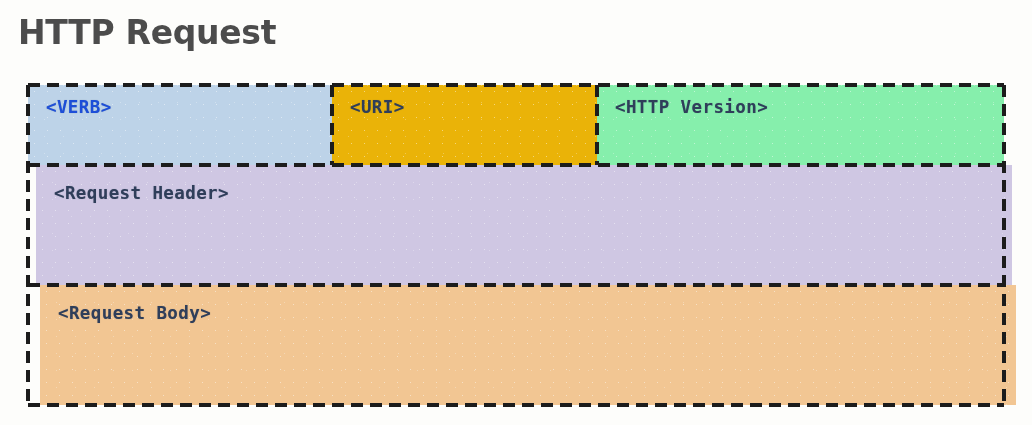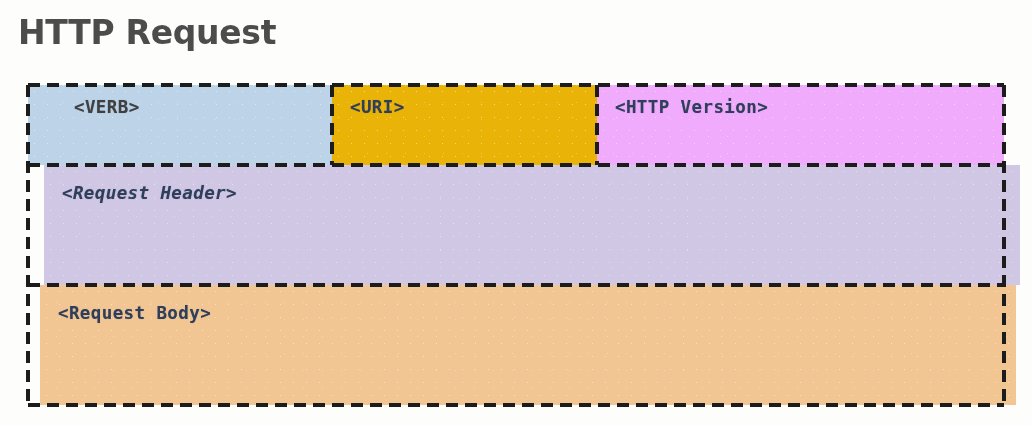--- a/index.html
+++ b/index.html
@@ -101,46 +101,46 @@
       rgba(0,0,0,0) 12px, rgba(0,0,0,0) 19px
     );
   }
 
   
   #box-verb    { left: 0px;   top: 0px;   width: 304px; height: 80px; background: #bdd3e8; }
   #box-uri     { left: 304px; top: 0px;   width: 265px; height: 80px; background: #d9a3a3; }
   #box-version { left: 569px; top: 0px;   width: 407px; height: 80px; background: #9fce63; }
 
   
-  #box-header  { left: 16px;   top: 80px;  width: 976px; height: 120px; background: #cfc7e3; font-style: italic; }
+  #box-header  { left: 8px;   top: 80px;  width: 976px; height: 120px; background: #cfc7e3; }
 
   
   #box-body    { left: 12px;   top: 200px; width: 976px; height: 120px; background: #f2c693; }
 
   .label-r1 { left: 18px; top: 12px; }
   .label-r2 { left: 18px; top: 18px; }
 </style>
 </head>
 <body>
 
 <div id="canvas" style="background: rgb(253, 253, 251);">
 
   <div id="page-title" style="color: rgb(76, 76, 76);">HTTP Request</div>
 
   <div id="diagram">
 
     <div class="box" id="box-verb" style="background: rgb(189, 211, 232);">
-      <span class="label label-r1" style="color: #404040; margin-left: 28px;">&lt;VERB&gt;</span>
+      <span class="label label-r1" style="color: #1d4ed8;">&lt;VERB&gt;</span>
     </div>
 
     <div class="box" id="box-uri" style="background: #eab308;">
       <span class="label label-r1" style="color: rgb(47, 62, 90);">&lt;URI&gt;</span>
     </div>
 
-    <div class="box" id="box-version" style="background: #f0abfc;">
+    <div class="box" id="box-version" style="background: #86efac;">
       <span class="label label-r1" style="color: rgb(47, 62, 90);">&lt;HTTP Version&gt;</span>
     </div>
 
     <div class="box" id="box-header" style="background: rgb(207, 199, 227);">
       <span class="label label-r2" style="color: rgb(47, 62, 90);">&lt;Request Header&gt;</span>
     </div>
 
     <div class="box" id="box-body" style="background: rgb(242, 198, 147);">
       <span class="label label-r2" style="color: rgb(47, 62, 90);">&lt;Request Body&gt;</span>
     </div>

